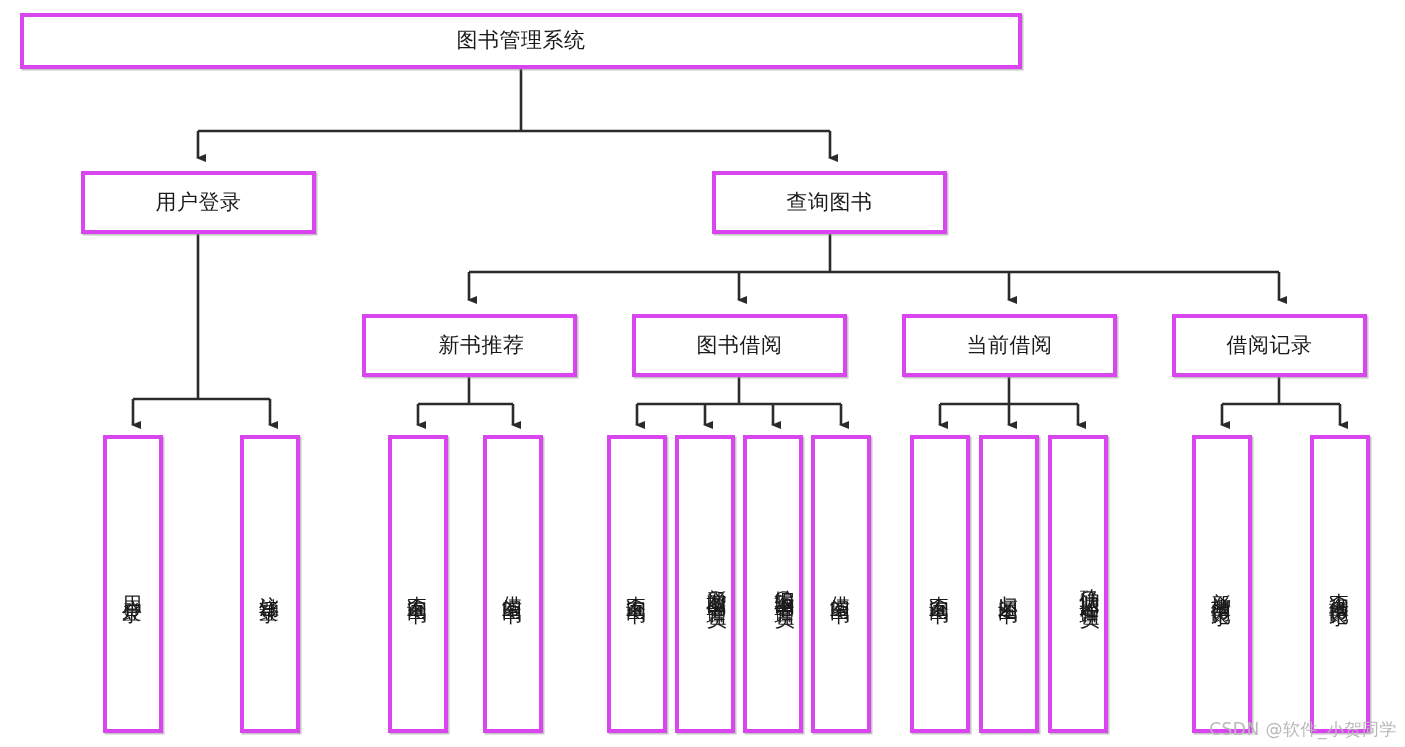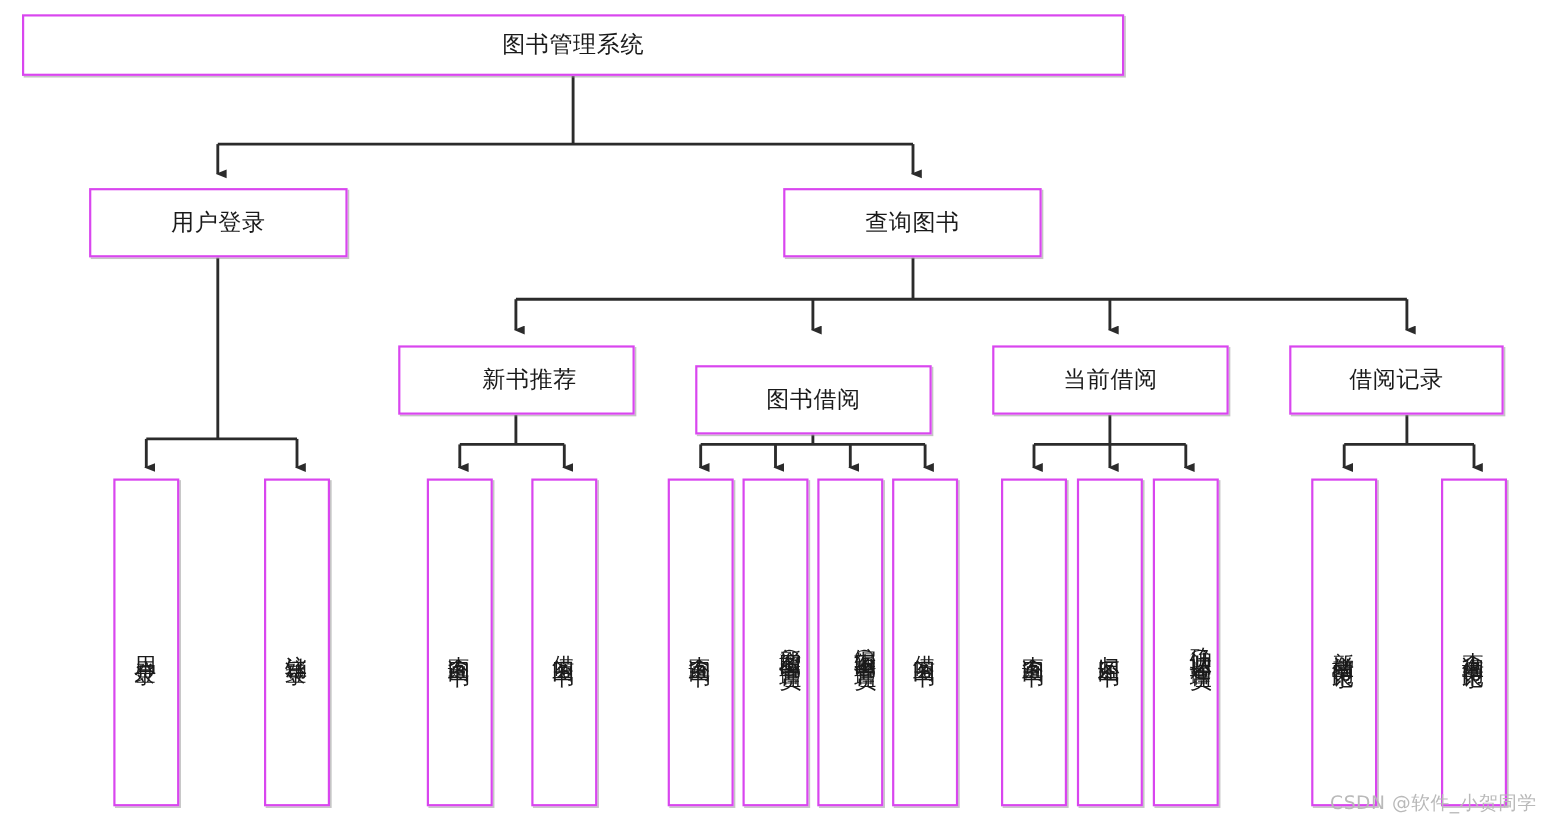--- a/index.html
+++ b/index.html
@@ -20,21 +20,21 @@
   #edges {
     position: absolute;
     left: 0;
     top: 0;
     width: 1405px;
     height: 747px;
   }
   .node {
     position: absolute;
     box-sizing: border-box;
-    border: 2px solid #d946ef;
+    border: 4px solid #d946ef;
     background: #ffffff;
     color: #1a1a1a;
     display: flex;
     align-items: center;
     justify-content: center;
     text-align: center;
     box-shadow: 1.5px 1.5px 0 0 rgba(150,150,150,0.55);
   }
   .node.h {
     font-size: 21px;
@@ -127,21 +127,21 @@
   <div class="node h" style="left:81px; top:171px; width:235px; height:63px;">
     <span>用户登录</span>
   </div>
   <div class="node h" style="left:712px; top:171px; width:235px; height:63px;">
     <span>查询图书</span>
   </div>
 
   <div class="node h" style="left:362px; top:314px; width:215px; height:63px;padding-left:24px;">
     <span>新书推荐</span>
   </div>
-  <div class="node h" style="left:632px; top:314px; width:215px; height:63px;margin-top:18px;">
+  <div class="node h" style="left:632px; top:314px; width:215px; height:63px;">
     <span>图书借阅</span>
   </div>
   <div class="node h" style="left:902px; top:314px; width:215px; height:63px;">
     <span>当前借阅</span>
   </div>
   <div class="node h" style="left:1172px; top:314px; width:195px; height:63px;">
     <span>借阅记录</span>
   </div>
 
   <div class="node v mid" style="left:103px; top:435px; width:60px; height:298px;">

